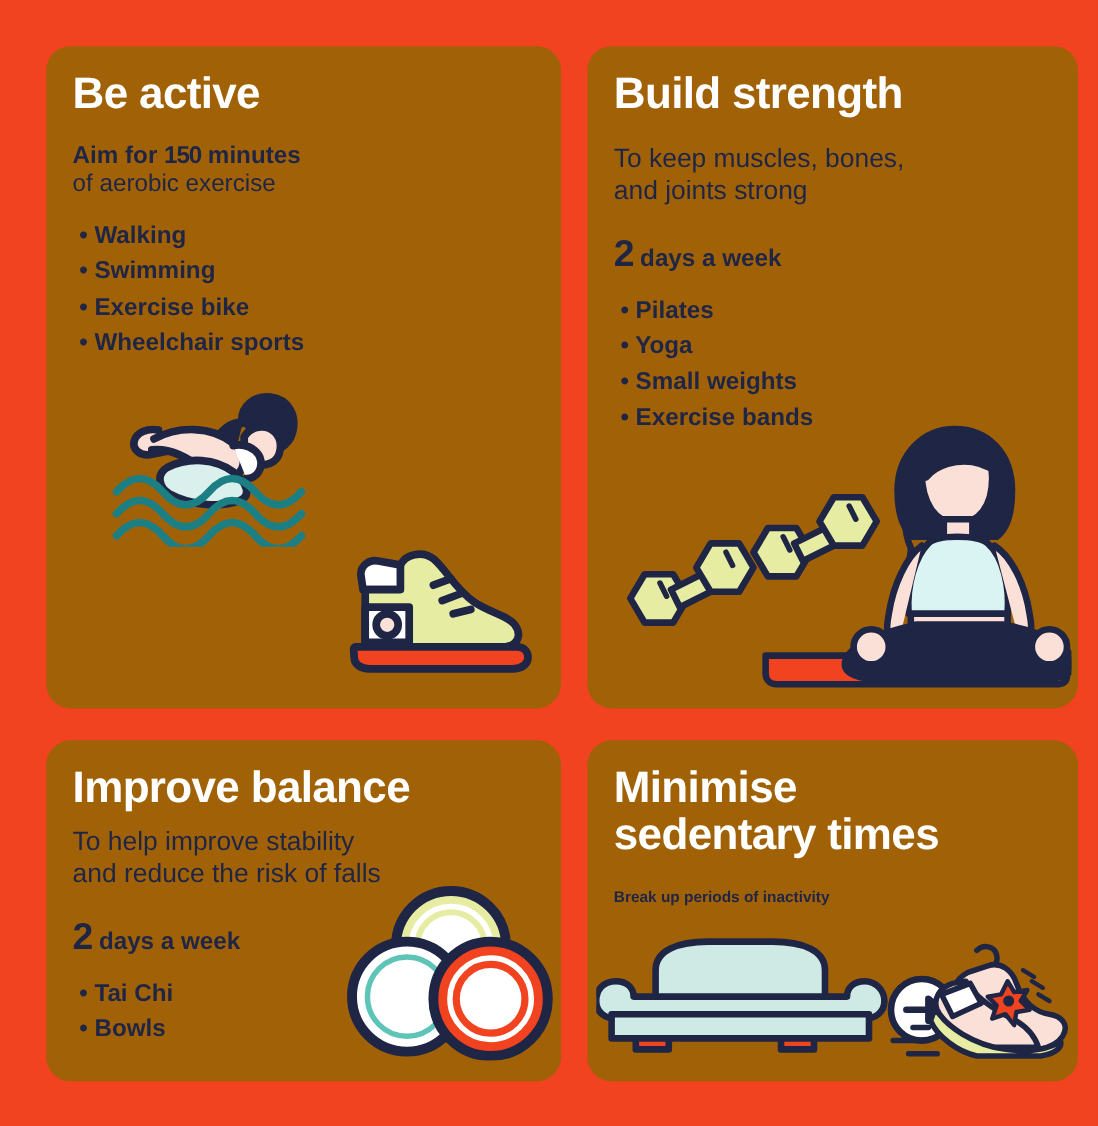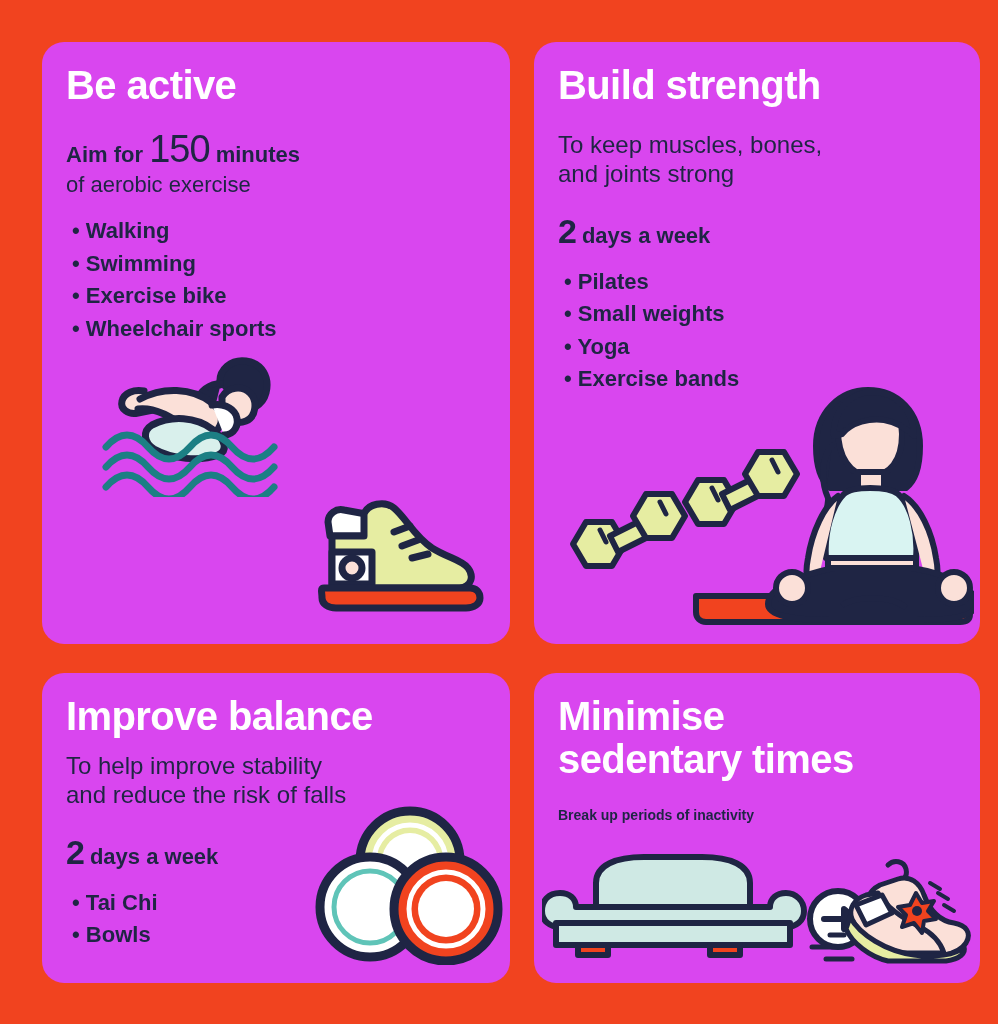--- a/index.html
+++ b/index.html
@@ -14,21 +14,21 @@
     width:998px;height:1024px;
     box-sizing:border-box;
     padding:42px 42px 42px 42px;
     display:grid;
     grid-template-columns:468px 446px;
     grid-template-rows:602px 310px;
     gap:29px 24px;
   }
   .card{
     position:relative;
-    background:#d946ef;
+    background:#a16207;
     border-radius:22px;
     overflow:hidden;
   }
   .card-inner{
     position:relative;
     padding:22px 24px 0 24px;
     height:100%;
     box-sizing:border-box;
   }
   .title{
@@ -57,21 +57,21 @@
     gap:6px;
   }
   .freq .num{font-size:34px;font-weight:bold;letter-spacing:-1px;}
   .freq .unit{font-size:22px;font-weight:bold;}
   .amount{
     color:#1F2544;
     margin-top:22px;
     line-height:1.1;
   }
   .amount .l1{font-size:22px;font-weight:bold;}
-  .amount .l1 .big{font-size:38px;font-weight:normal;letter-spacing:-1px;}
+  .amount .l1 .big{font-size:22px;font-weight:bold;letter-spacing:-1px;}
   .amount .l2{font-size:22px;font-weight:normal;display:block;margin-top:2px;}
   .bullets{
     list-style:none;
     margin:18px 0 0 0;
     padding:0 0 0 6px;
     color:#1F2544;
   }
   .bullets li{
     font-size:22px;
     font-weight:bold;
@@ -158,22 +158,22 @@
       <p class="lede">To keep muscles, bones,
 and joints strong</p>
 
       <div class="freq">
         <span class="num">2</span>
         <span class="unit">days a week</span>
       </div>
 
       <ul class="bullets">
         <li>Pilates</li>
+        <li>Yoga</li>
         <li>Small weights</li>
-        <li>Yoga</li>
         <li>Exercise bands</li>
       </ul>
     </div>
 
     <div class="art art-gym">
       <svg width="430" height="260" viewBox="0 0 430 260">
 
         <g stroke="#1F2544" stroke-width="6" stroke-linejoin="round" stroke-linecap="round">
           <g transform="translate(6,150)">
             <path d="M36 0 L62 0 L75 22 L62 44 L36 44 L23 22 Z" fill="#E6EDA2"></path>

